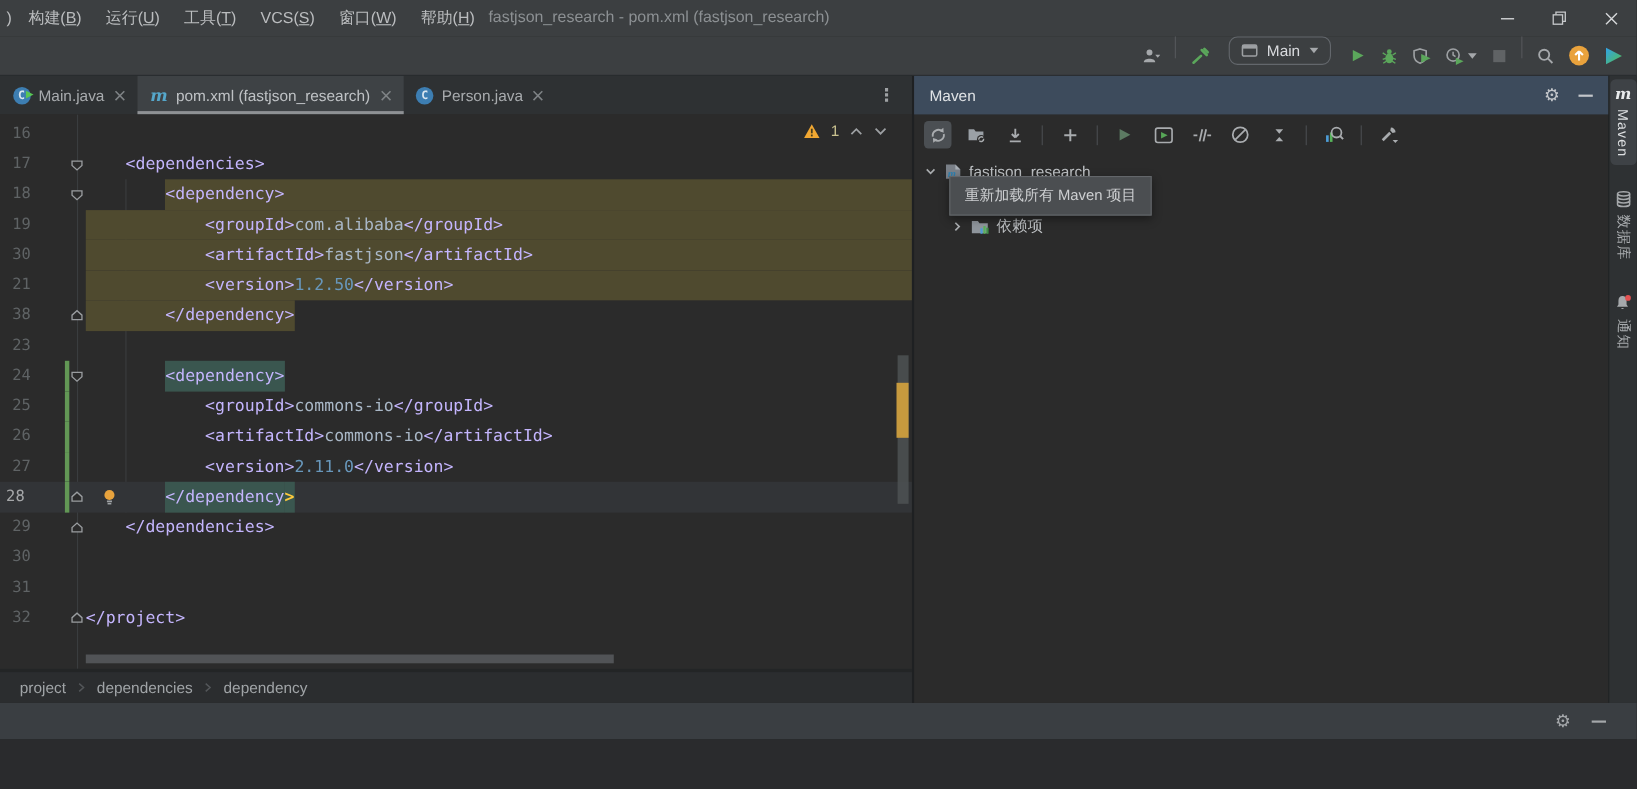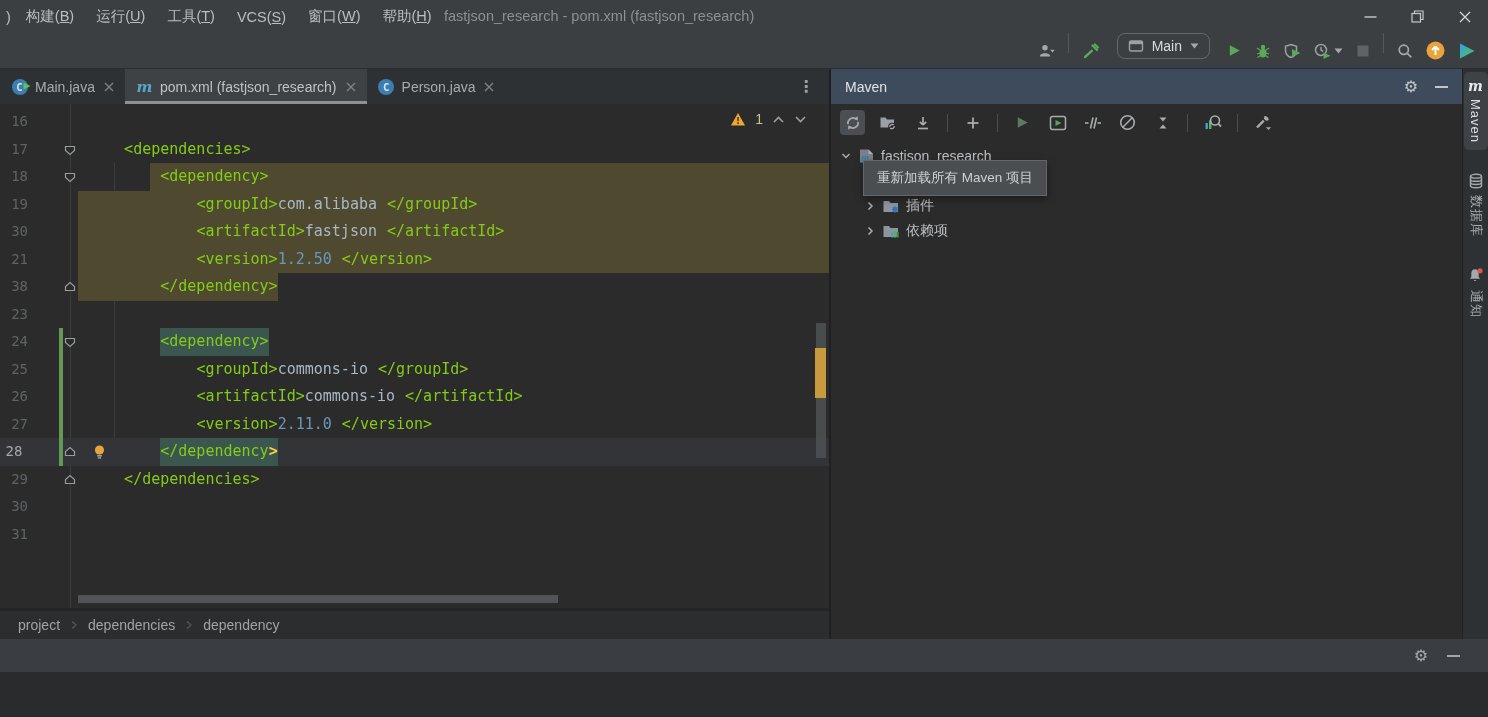--- a/index.html
+++ b/index.html
@@ -56,21 +56,21 @@
   .lnum{position:absolute;left:0;top:0;width:28px;text-align:right;color:#5F6365;font-size:14px;
         line-height:27.5px;font-family:"DejaVu Sans Mono",monospace;}
   .caret-line .lnum{color:#A5A7A9;text-align:center;}
   .vcsbar{position:absolute;left:59px;top:0;bottom:0;width:4px;background:#629755;}
   .foldm{position:absolute;left:63px;top:7px;width:14px;height:14px;}
   .codearea{flex:1;display:flex;align-items:stretch;line-height:27.5px;}
   .sel-full .codearea{background:#4F4A2F;}
   .sel-grow{background:#4F4A2F;flex:1;}
   .sel-chunk{background:#4F4A2F;}
   .tk-p{color:#A9B7C6;}
-  .tk-tag{color:#84cc16;margin-left:10px;}
+  .tk-tag{color:#c4b5fd;}
   .tk-txt{color:#A9B7C6;}
   .tk-num{color:#6897BB;}
   .tk-tagb{color:#FFCB3D;font-weight:bold;}
   .hl{background:#3A564F;}
   .bulb{position:absolute;left:92px;top:6px;}
 
   .inspection{position:absolute;top:7px;right:22px;display:flex;align-items:center;gap:9px;z-index:4;}
   .insp-count{color:#C9C18F;font-size:14px;}
 
   .vscroll{position:absolute;right:2px;top:0;width:12px;bottom:0;z-index:3;}
@@ -326,20 +326,23 @@
                   </svg></span></div><div class="codearea"><span class="tk-p">        </span><span class="tk-tag hl">&lt;/dependency</span><span class="tk-tagb hl">&gt;</span></div><span class="bulb"><svg width="15" height="16" viewBox="0 0 15 16">
                   <circle cx="7.5" cy="6" r="4.6" fill="#E8A33D"></circle>
                   <rect x="5.2" y="11" width="4.6" height="1.6" fill="#9FA2A5"></rect>
                   <rect x="5.8" y="13.2" width="3.4" height="1.4" fill="#9FA2A5"></rect>
                 </svg></span></div>
             <div class="cl"><div class="gut"><span class="lnum">29</span><span class="foldm"><svg width="14" height="14" viewBox="0 0 14 14">
                     <polygon points="2.5,10.5 2.5,6.5 7,2.5 11.5,6.5 11.5,10.5" fill="#2B2B2B" stroke="#9A9DA0" stroke-width="1.2"></polygon>
                   </svg></span></div><div class="codearea"><span class="tk-tag">    &lt;/dependencies&gt;</span></div></div>
             <div class="cl"><div class="gut"><span class="lnum">30</span></div><div class="codearea"></div></div>
             <div class="cl"><div class="gut"><span class="lnum">31</span></div><div class="codearea"></div></div>
+            <div class="cl"><div class="gut"><span class="lnum">32</span><span class="foldm"><svg width="14" height="14" viewBox="0 0 14 14">
+                    <polygon points="2.5,10.5 2.5,6.5 7,2.5 11.5,6.5 11.5,10.5" fill="#2B2B2B" stroke="#9A9DA0" stroke-width="1.2"></polygon>
+                  </svg></span></div><div class="codearea"><span class="tk-tag">&lt;/project&gt;</span></div></div>
           </div>
 
         <div class="inspection">
           <svg width="16" height="15" viewBox="0 0 16 15">
               <polygon points="8,1 15,13.5 1,13.5" fill="#F0A732"></polygon>
               <rect x="7.2" y="5" width="1.6" height="4.2" fill="#463C1E"></rect>
               <rect x="7.2" y="10.3" width="1.6" height="1.7" fill="#463C1E"></rect>
             </svg>
           <span class="insp-count">1</span>
           <svg width="13" height="9" viewBox="0 0 13 9">
@@ -491,40 +494,20 @@
           <div class="tree-spacer"></div>
           <div class="tree-row lvl1">
             <span style="display: flex;">
               <svg width="12" height="12" viewBox="0 0 12 12">
                 <polyline points="4.5,2.5 8,6 4.5,9.5" fill="none" stroke="#A9ACAF" stroke-width="1.5"></polyline>
               </svg>
             </span>
             <span style="display: flex;">
               <svg width="18" height="16" viewBox="0 0 18 16">
                 <path d="M1.5 3 H7 L8.5 5 H16 V14 H1.5 Z" fill="#8F959C"></path>
-                <g stroke="#2B77B8" stroke-width="1.3">
-                  <line x1="13" y1="8.3" x2="13" y2="14.7"></line>
-                  <line x1="9.8" y1="11.5" x2="16.2" y2="11.5"></line>
-                  <line x1="10.7" y1="9.2" x2="15.3" y2="13.8"></line>
-                  <line x1="10.7" y1="13.8" x2="15.3" y2="9.2"></line>
-                </g>
-                <circle cx="13" cy="11.5" r="2" fill="#2B77B8"></circle>
-              </svg>
-            </span>
-            <span>插件</span>
-          </div>
-          <div class="tree-row lvl1">
-            <span style="display: flex;">
-              <svg width="12" height="12" viewBox="0 0 12 12">
-                <polyline points="4.5,2.5 8,6 4.5,9.5" fill="none" stroke="#A9ACAF" stroke-width="1.5"></polyline>
-              </svg>
-            </span>
-            <span style="display: flex;">
-              <svg width="18" height="16" viewBox="0 0 18 16">
-                <path d="M1.5 3 H7 L8.5 5 H16 V14 H1.5 Z" fill="#8F959C"></path>
                 <rect x="9.3" y="9.5" width="2" height="5" fill="#4D9CD6"></rect>
                 <rect x="12" y="7.5" width="2" height="7" fill="#57B35A"></rect>
                 <rect x="14.7" y="9" width="2" height="5.5" fill="#3E8E46"></rect>
               </svg>
             </span>
             <span>依赖项</span>
           </div>
         </div>
       <div class="tooltip">重新加载所有 Maven 项目</div>
     </div>

